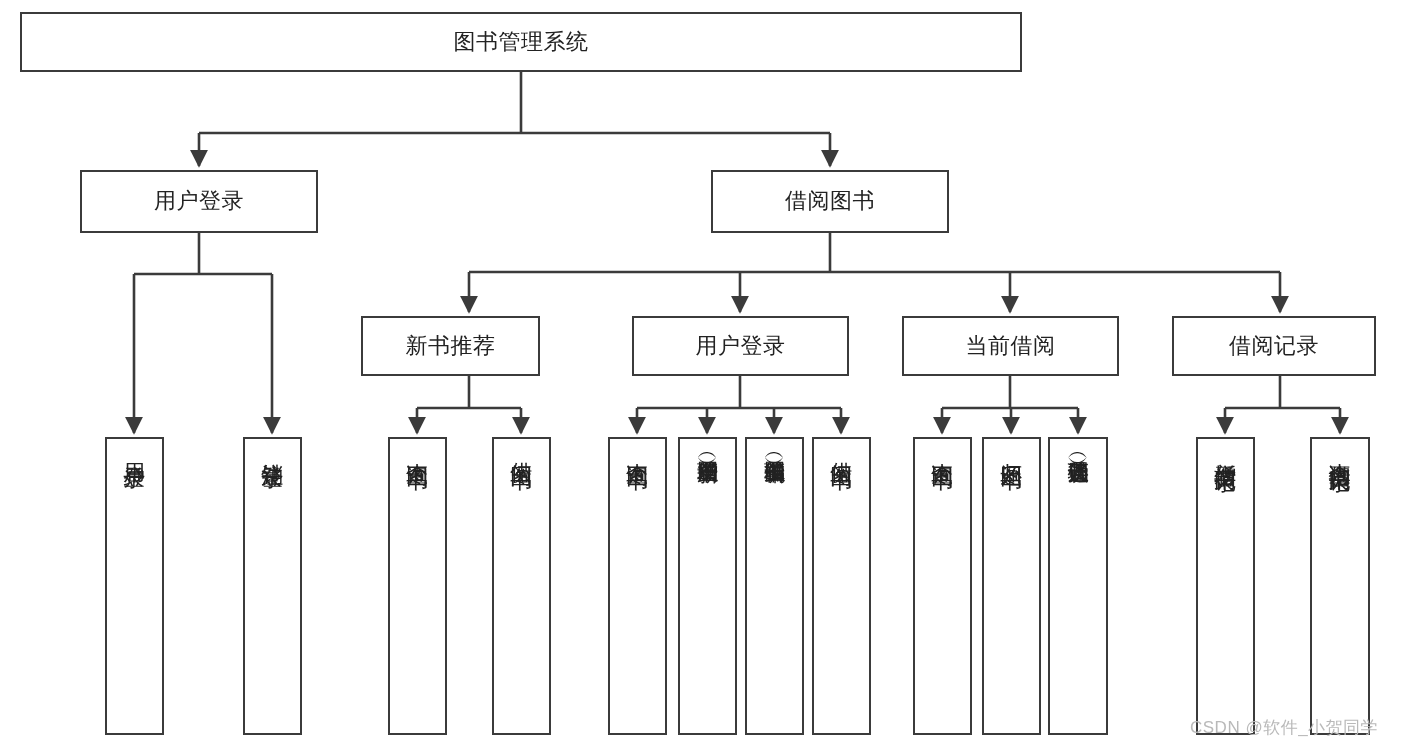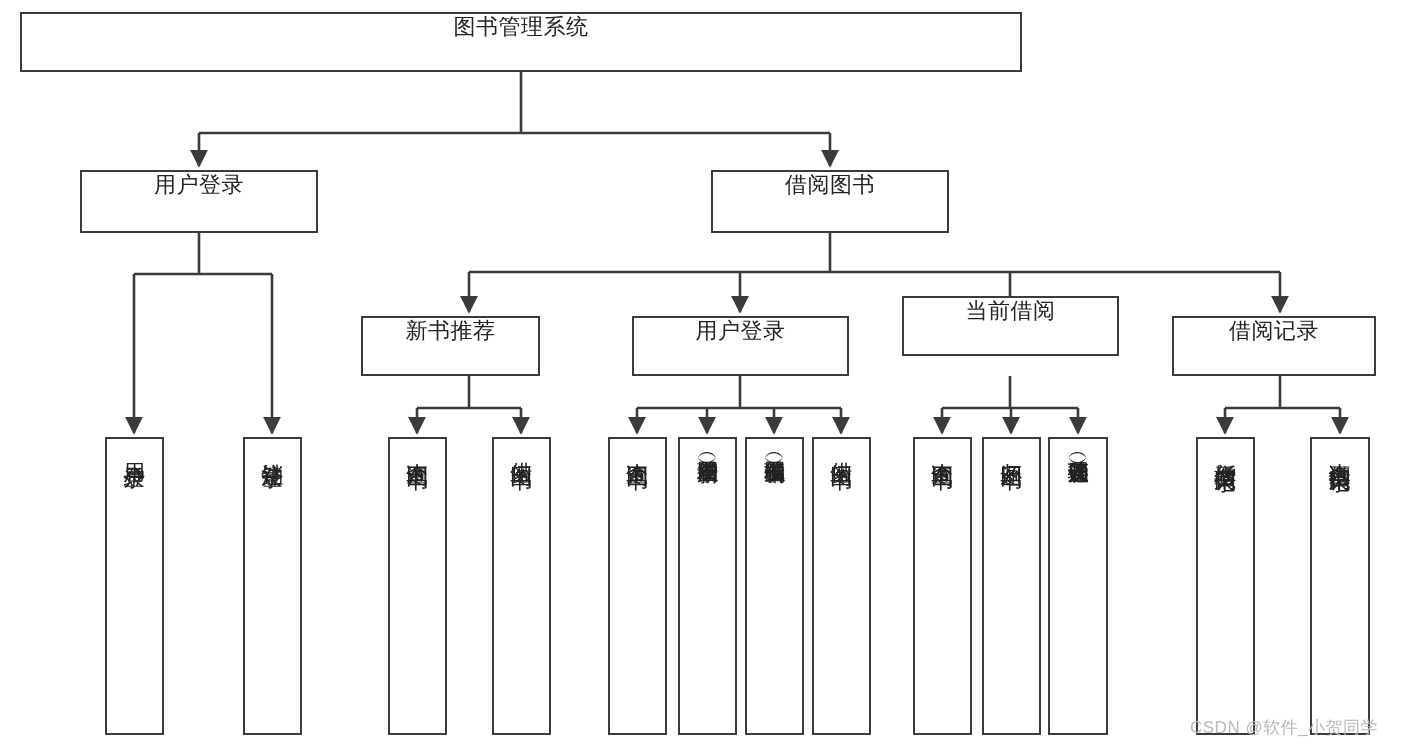--- a/index.html
+++ b/index.html
@@ -23,21 +23,21 @@
     top: 0;
     width: 1405px;
     height: 747px;
   }
   .node {
     position: absolute;
     box-sizing: border-box;
     border: 2px solid #3b3b3b;
     background: #ffffff;
     display: flex;
-    align-items: flex-start;
+    align-items: center;
     justify-content: center;
     color: #222222;
   }
   .node-h .node-label {
     font-size: 22px;
     line-height: 1.2;
     letter-spacing: 0.5px;
     white-space: nowrap;
   }
   .node-v {
@@ -129,21 +129,21 @@
   <div class="node node-h" style="left:711px; top:170px; width:238px; height:63px;">
     <span class="node-label">借阅图书</span>
   </div>
 
   <div class="node node-h" style="left:361px; top:316px; width:179px; height:60px;">
     <span class="node-label">新书推荐</span>
   </div>
   <div class="node node-h" style="left:632px; top:316px; width:217px; height:60px;">
     <span class="node-label">用户登录</span>
   </div>
-  <div class="node node-h" style="left:902px; top:296px; width:217px; height:60px;">
+  <div class="node node-h" style="left:902px; top:316px; width:217px; height:60px;">
     <span class="node-label">当前借阅</span>
   </div>
   <div class="node node-h" style="left:1172px; top:316px; width:204px; height:60px;font-family:Liberation Serif, serif;">
     <span class="node-label">借阅记录</span>
   </div>
 
   <div class="node node-v" style="left:105px; top:437px; width:59px; height:298px;">
     <span class="node-label">用户登录</span>
   </div>
   <div class="node node-v" style="left:243px; top:437px; width:59px; height:298px;">

